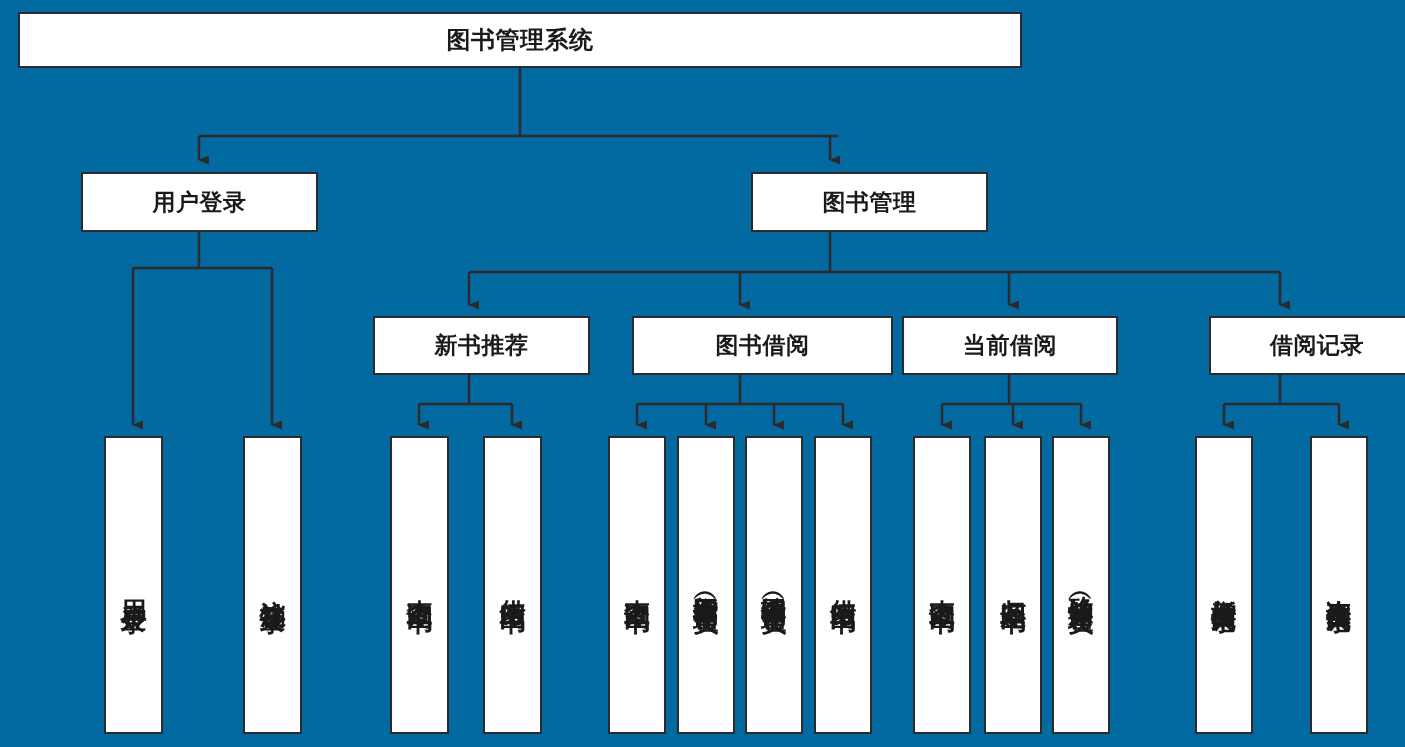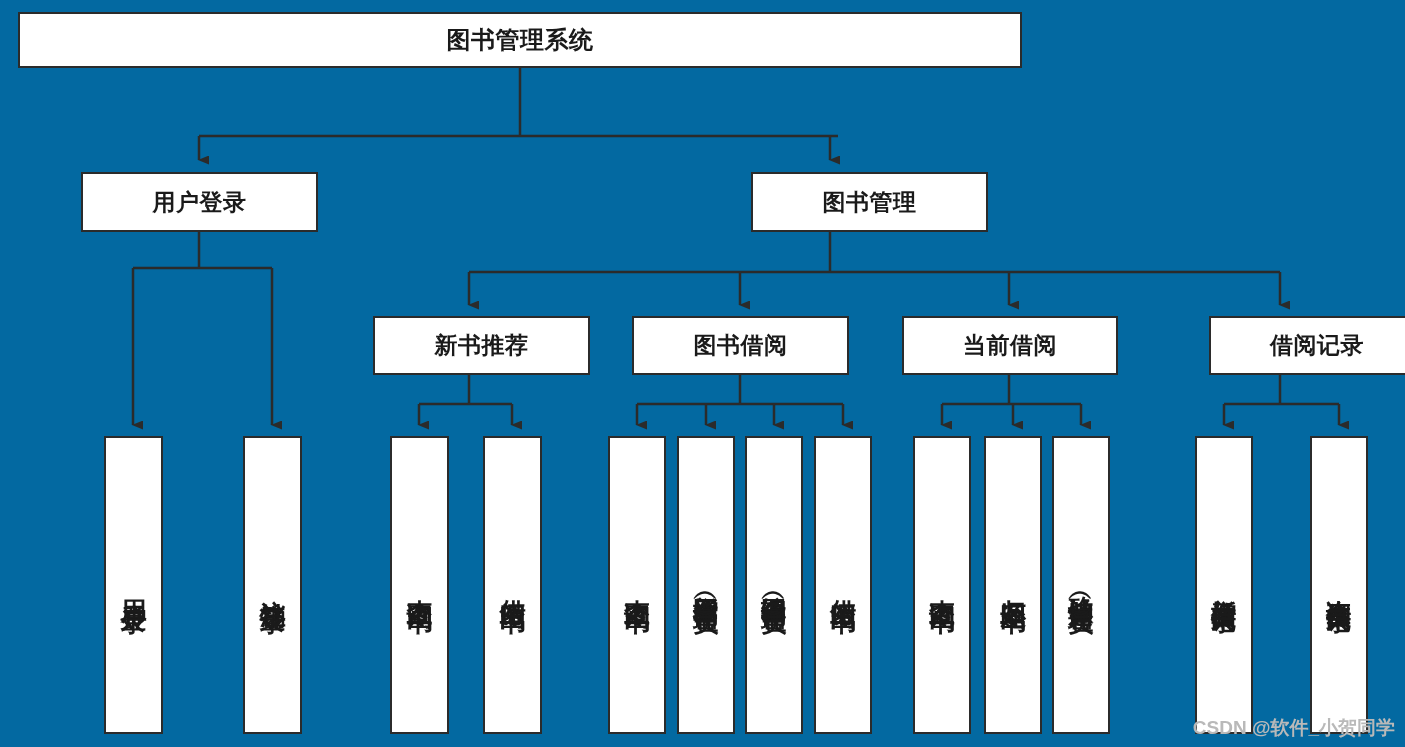--- a/index.html
+++ b/index.html
@@ -141,21 +141,21 @@
   <div class="node h" style="left:81px; top:172px; width:237px; height:60px;">
     <span class="lbl">用户登录</span>
   </div>
   <div class="node h" style="left:711px; top:172px; width:237px; height:60px;margin-left:40px;">
     <span class="lbl">图书管理</span>
   </div>
 
   <div class="node h" style="left:361px; top:316px; width:217px; height:59px;margin-left:12px;">
     <span class="lbl">新书推荐</span>
   </div>
-  <div class="node h" style="left:632px; top:316px; width:217px; height:59px;">
+  <div class="node h" style="left:632px; top:316px; width:261px; height:59px;">
     <span class="lbl">图书借阅</span>
   </div>
   <div class="node h" style="left:902px; top:316px; width:216px; height:59px;">
     <span class="lbl">当前借阅</span>
   </div>
   <div class="node h" style="left:1172px; top:316px; width:216px; height:59px;margin-left:37px;">
     <span class="lbl">借阅记录</span>
   </div>
 
   <div class="node v" style="left:104px; top:436px; width:59px; height:298px;">
@@ -195,15 +195,14 @@
     <span class="lbl">确认归还（管理员）</span>
   </div>
 
   <div class="node v tall" style="left:1195px; top:436px; width:58px; height:298px;">
     <span class="lbl">新增借阅记录</span>
   </div>
   <div class="node v tall" style="left:1310px; top:436px; width:58px; height:298px;">
     <span class="lbl">查询借阅记录</span>
   </div>
 
-  <div class="watermark">CSDN @软件_小贺同学</div>
 
 </div>
 
 </body></html>

